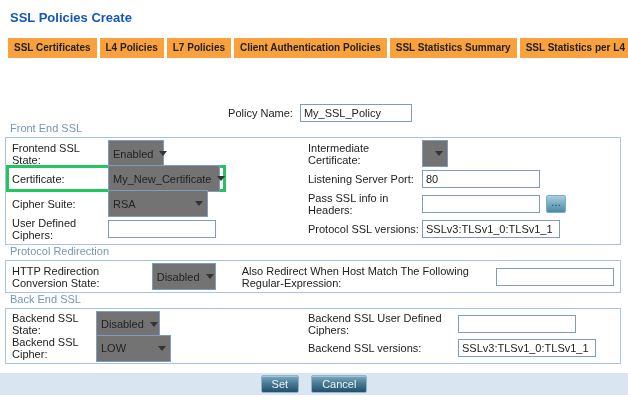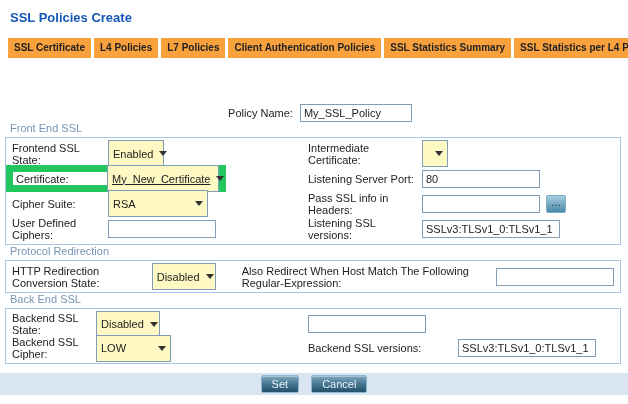--- a/index.html
+++ b/index.html
@@ -26,56 +26,56 @@
 
   .row { display:flex; align-items:center; height:25px; }
   .row-back { height:24px; }
   .lbl { color:#222; }
   .lbl-fl { width:96px; }
   .lbl-fr { width:114px; }
   .lbl-bl { width:84px; }
   .lbl-br { width:150px; }
 
   .combo { display:flex; align-items:center; justify-content:space-between; border:1px solid #7f9db9;
-           background:#fef9c3; height:27px; padding:0 4px; box-sizing:border-box; cursor:pointer; }
+           background:#737373; height:27px; padding:0 4px; box-sizing:border-box; cursor:pointer; }
   .combo-text { white-space:nowrap; }
   .arr { width:0; height:0; border-left:4px solid transparent; border-right:4px solid transparent;
          border-top:5px solid #333; margin-left:6px; flex:none; }
 
-  .hl { border:7px solid #22c55e; box-sizing:border-box; height:27px; width:220px;
+  .hl { border:3px solid #22c55e; box-sizing:border-box; height:27px; width:220px;
         margin:-1px 0 -1px -6px; padding-left:3px; }
 
   .mini-btn { width:18px; height:16px; margin-left:6px; flex:none;
               background:linear-gradient(#a8cddf,#4a89a8); border:1px solid #79aec7; border-radius:2px;
               color:#143748; font-size:10px; line-height:13px; text-align:center; cursor:pointer; }
 
   .single-row { display:flex; align-items:center; height:25px; }
   .gap-l { margin-left:26px; }
   .gap-s { margin-left:6px; }
 
   .footer { margin-top:9px; height:22px; background:#d9e6f2; display:flex; align-items:center;
             justify-content:center; gap:12px; }
   .btn { background:linear-gradient(#7fa9c0 0%, #4a7b95 45%, #23506b 100%);
          border:1px solid #8fb6cc; border-radius:2px; color:#e9f3f8;
          font-family:"Liberation Sans", sans-serif; font-size:11px; padding:2px 10px; cursor:pointer;
          box-shadow: inset 0 1px 0 rgba(255,255,255,0.35); }
 
-  .w56 { width:56px; } .w112 { width:112px;text-decoration:underline; } .w100 { width:100px;justify-content:space-between; } .w64 { width:64px; }
+  .w56 { width:56px; } .w112 { width:112px; } .w100 { width:100px;justify-content:space-between; } .w64 { width:64px; }
   .w75 { width:75px; } .w26 { width:26px; justify-content:flex-end; }
   .in100 { width:100px; } .in104 { width:104px; } .in110 { width:110px; } .in130 { width:130px; }
 </style>
 </head>
 <body>
 
 <div class="page">
 
   <div class="page-title">SSL Policies Create</div>
 
   <div class="tabs">
-    <div class="tab">SSL Certificate</div>
+    <div class="tab">SSL Certificates</div>
     <div class="tab">L4 Policies</div>
     <div class="tab">L7 Policies</div>
     <div class="tab">Client Authentication Policies</div>
     <div class="tab">SSL Statistics Summary</div>
     <div class="tab">SSL Statistics per L4 Policy</div>
   </div>
 
   <div class="policy-row">
     <span class="lbl">Policy Name:</span>
     <input class="txt in104" value="My_SSL_Policy" style="">
@@ -123,21 +123,21 @@
         <input class="txt in110" value="80" style="">
       </div>
       <div class="row">
         <span class="lbl lbl-fr">Pass SSL info in Headers:</span>
         <input class="txt in110" value="" style="">
         <div class="mini-btn">
           <span>…</span>
         </div>
       </div>
       <div class="row">
-        <span class="lbl lbl-fr">Listening SSL versions:</span>
+        <span class="lbl lbl-fr">Protocol SSL versions:</span>
         <input class="txt in130" value="SSLv3:TLSv1_0:TLSv1_1" style="">
       </div>
     </div>
   </div>
 
   <div class="section-title">Protocol Redirection</div>
   <div class="box single-row">
     <span class="lbl">HTTP Redirection Conversion State:</span>
     <div class="combo w64 gap-s">
       <span class="combo-text">Disabled</span>
@@ -160,20 +160,21 @@
       <div class="row row-back">
         <span class="lbl lbl-bl">Backend SSL Cipher:</span>
         <div class="combo w75">
           <span class="combo-text">LOW</span>
           <span class="arr"></span>
         </div>
       </div>
     </div>
     <div class="col-right">
       <div class="row row-back">
+        <span class="lbl lbl-br">Backend SSL User Defined Ciphers:</span>
         <input class="txt in110" value="" style="">
       </div>
       <div class="row row-back">
         <span class="lbl lbl-br">Backend SSL versions:</span>
         <input class="txt in130" value="SSLv3:TLSv1_0:TLSv1_1" style="">
       </div>
     </div>
   </div>
 
   <div class="footer">

